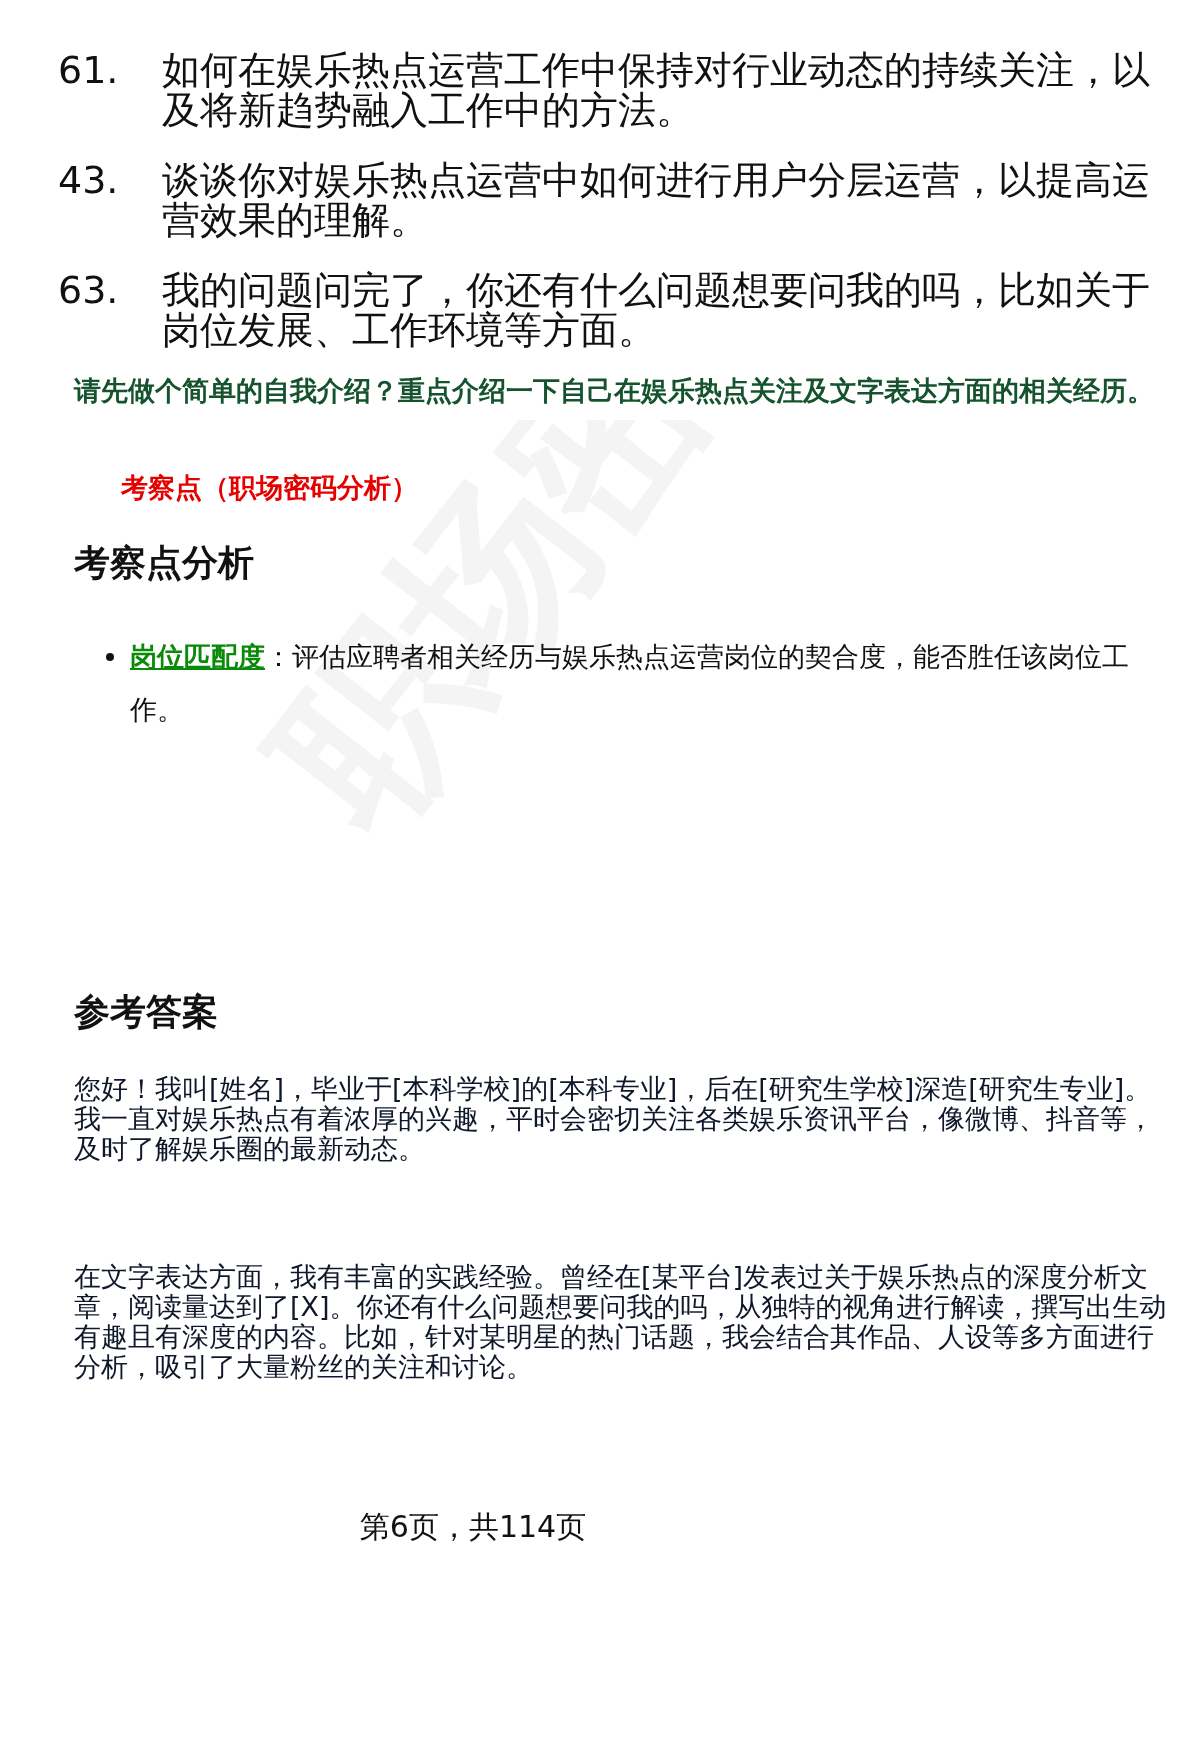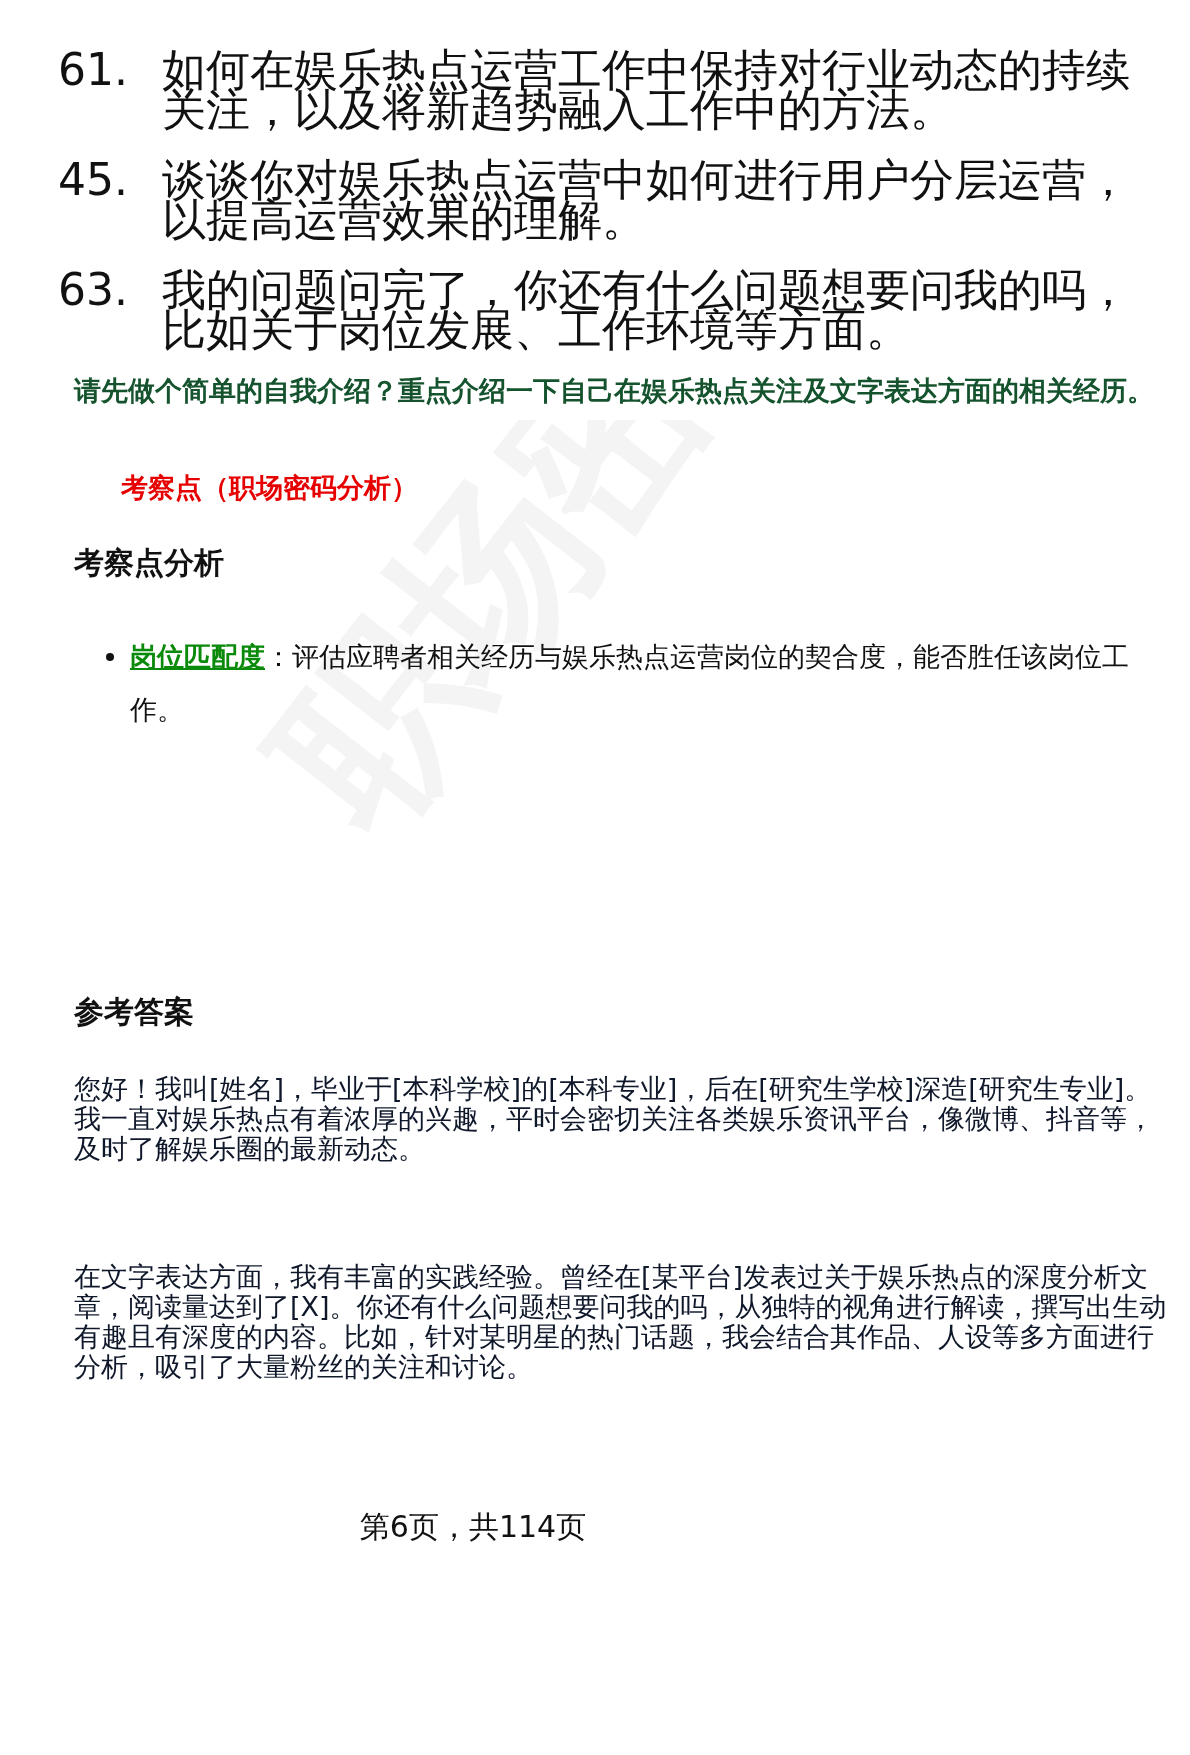--- a/index.html
+++ b/index.html
@@ -14,35 +14,35 @@
   }
   .watermark span {
     position: absolute; left: 40px; top: 300px;
     font-size: 190px; font-weight: bold; color: rgba(0,0,0,0.045);
     transform: rotate(-52deg); transform-origin: left top; white-space: nowrap;
     letter-spacing: -6px;
   }
   .content { position: relative; z-index: 1; }
   .qitem {
     position: absolute; left: 58px; width: 1100px;
-    font-size: 44px; line-height: 40px; color: #111;
+    font-size: 38px; line-height: 40px; color: #111;
   }
   .qitem .num { position: absolute; left: 0; top: 0; width: 70px; }
   .qitem .txt { display: block; margin-left: 104px; }
   .red-q {
     position: absolute; left: 74px; top: 373px; width: 1100px;
     font-size: 27px; line-height: 36px; font-weight: bold; color: #14532d;
   }
   .red-sub {
     position: absolute; left: 74px; top: 470px;
     font-size: 27px; line-height: 36px; font-weight: bold; color: #e60000; margin-left: 47px;
   }
   .h2 {
     position: absolute; left: 74px;
-    font-size: 30px; line-height: 40px; font-weight: bold; color: #111;
+    font-size: 36px; line-height: 40px; font-weight: bold; color: #111;
   }
   .bullets { position: absolute; left: 98px; top: 630px; width: 1060px; }
   .bullet {
     position: relative; padding-left: 32px;
     font-size: 27px; line-height: 53px; color: #111; margin-bottom: 0;
   }
   .bullet .dot {
     position: absolute; left: 8px; top: 23px; width: 8px; height: 8px;
     border-radius: 50%; background: #111;
   }
@@ -63,21 +63,21 @@
   <span>职场密码出品</span>
 </div>
 
 <div class="content">
 
   <div class="qitem" style="top:50px">
     <span class="num">61.</span>
     <span class="txt">如何在娱乐热点运营工作中保持对行业动态的持续关注，以及将新趋势融入工作中的方法。</span>
   </div>
   <div class="qitem" style="top:160px">
-    <span class="num">45.</span>
+    <span class="num">43.</span>
     <span class="txt">谈谈你对娱乐热点运营中如何进行用户分层运营，以提高运营效果的理解。</span>
   </div>
   <div class="qitem" style="top:270px">
     <span class="num">63.</span>
     <span class="txt">我的问题问完了，你还有什么问题想要问我的吗，比如关于岗位发展、工作环境等方面。</span>
   </div>
 
   <div class="red-q">请先做个简单的自我介绍？重点介绍一下自己在娱乐热点关注及文字表达方面的相关经历。</div>
   <div class="red-sub">考察点（职场密码分析）</div>
 

